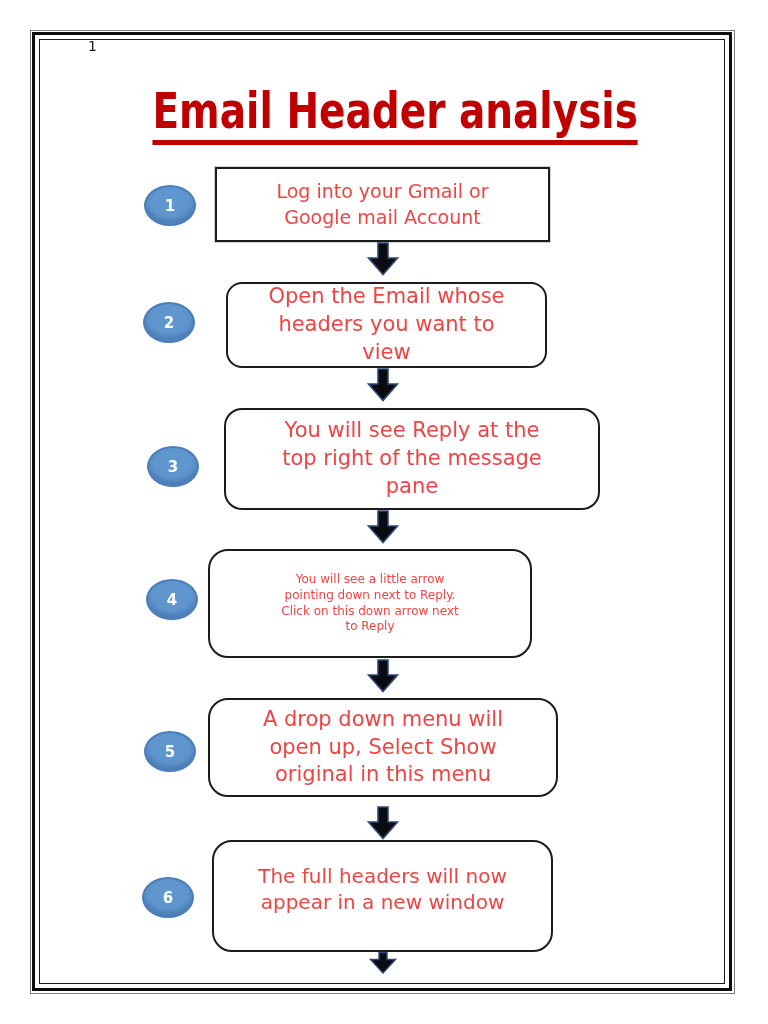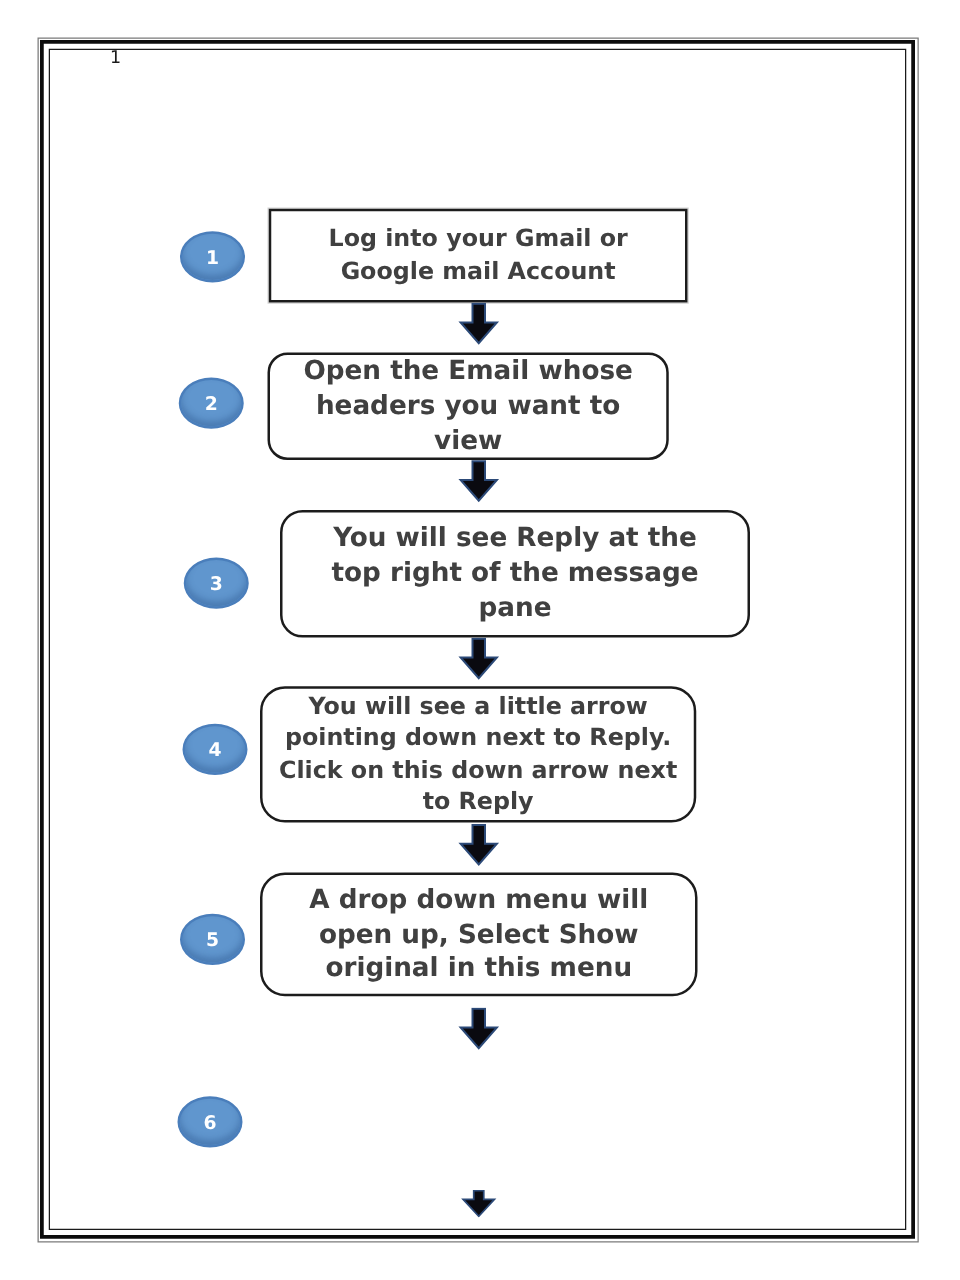--- a/index.html
+++ b/index.html
@@ -25,43 +25,46 @@
     position:absolute;width:52px;height:41px;border-radius:50%;
     background:#6096ce;border:2px solid #4a7ebb;box-sizing:border-box;
     display:flex;align-items:center;justify-content:center;
     box-shadow:inset 0 -4px 5px rgba(35,75,130,0.35);
   }
   .badge-num{color:#ffffff;font-weight:bold;font-size:15px;}
 
   .box{
     position:absolute;background:#ffffff;border:2px solid #1c1c1c;box-sizing:border-box;
     display:flex;align-items:center;justify-content:center;text-align:center;
-    font-weight:bold;color:#404040;
+    font-weight:normal;color:#ef4444;
   }
   .box-text{white-space:pre-line;line-height:1.32;}
 
   .b1{left:144px;top:185px;}  .x1{left:215px;top:167px;width:335px;height:75px;border-radius:0;font-size:19px;box-shadow:0 0 0 1px rgba(128,128,128,0.35);}
-  .b2{left:143px;top:302px;}  .x2{left:214px;top:282px;width:321px;height:86px;border-radius:16px;font-size:21px;}
+  .b2{left:143px;top:302px;}  .x2{left:226px;top:282px;width:321px;height:86px;border-radius:16px;font-size:21px;}
   .b3{left:147px;top:446px;}  .x3{left:224px;top:408px;width:376px;height:102px;border-radius:18px;font-size:21px;}
-  .b4{left:146px;top:579px;}  .x4{left:208px;top:549px;width:349px;height:109px;border-radius:20px;font-size:19px;}
+  .b4{left:146px;top:579px;}  .x4{left:208px;top:549px;width:324px;height:109px;border-radius:20px;font-size:12px;}
   .b5{left:144px;top:731px;}  .x5{left:208px;top:698px;width:350px;height:99px;border-radius:20px;font-size:21px;}
   .b6{left:142px;top:877px;}  .x6{left:212px;top:840px;width:341px;height:112px;border-radius:20px;font-size:20px;padding-bottom:14px;}
 
   .arrow{position:absolute;left:364px;width:38px;}
   .a1{top:242px;height:34px;} .a2{top:368px;height:34px;} .a3{top:510px;height:34px;}
   .a4{top:659px;height:34px;} .a5{top:806px;height:34px;} .a6{top:952px;height:22px;}
 </style>
 </head>
 <body>
 
 <div class="page">
   <div class="frame"></div>
 
   <div class="page-num">1</div>
 
+  <div class="title-wrap">
+    <span class="title-text">Email Header analysis</span>
+  </div>
 
   <div class="badge b1">
     <span class="badge-num">1</span>
   </div>
   <div class="box x1">
     <div class="box-text">Log into your Gmail or
 Google mail Account</div>
   </div>
   <svg class="arrow a1" viewBox="0 0 38 34">
     <path d="M14 1 H24 V16 H33.5 L19 32.5 L4.5 16 H14 Z" fill="#0A0A10" stroke="#2C4A78" stroke-width="1.6"></path>
@@ -112,16 +115,20 @@
 open up, Select Show
 original in this menu</div>
   </div>
   <svg class="arrow a5" viewBox="0 0 38 34">
     <path d="M14 1 H24 V16 H33.5 L19 32.5 L4.5 16 H14 Z" fill="#0A0A10" stroke="#2C4A78" stroke-width="1.6"></path>
   </svg>
 
   <div class="badge b6">
     <span class="badge-num">6</span>
   </div>
+  <div class="box x6">
+    <div class="box-text">The full headers will now
+appear in a new window</div>
+  </div>
   <svg class="arrow a6" viewBox="0 0 38 22">
     <path d="M15 0.5 H23 V7.5 H31.5 L19 21 L6.5 7.5 H15 Z" fill="#0A0A10" stroke="#2C4A78" stroke-width="1.4"></path>
   </svg>
 </div>
 
 </body></html>

